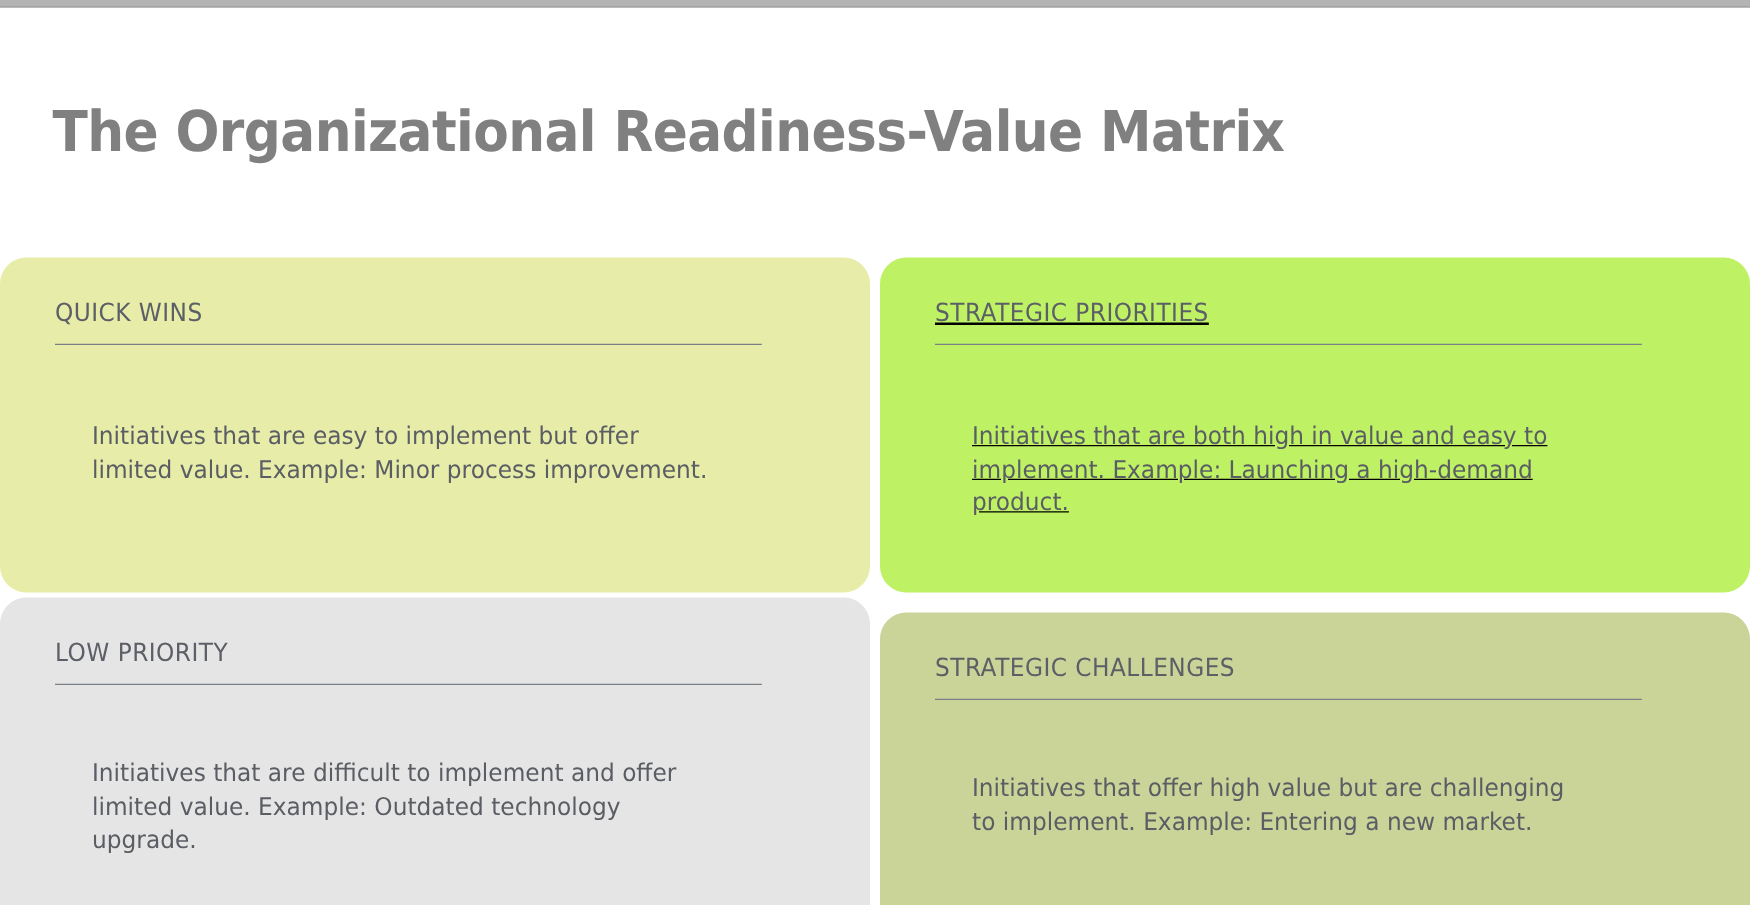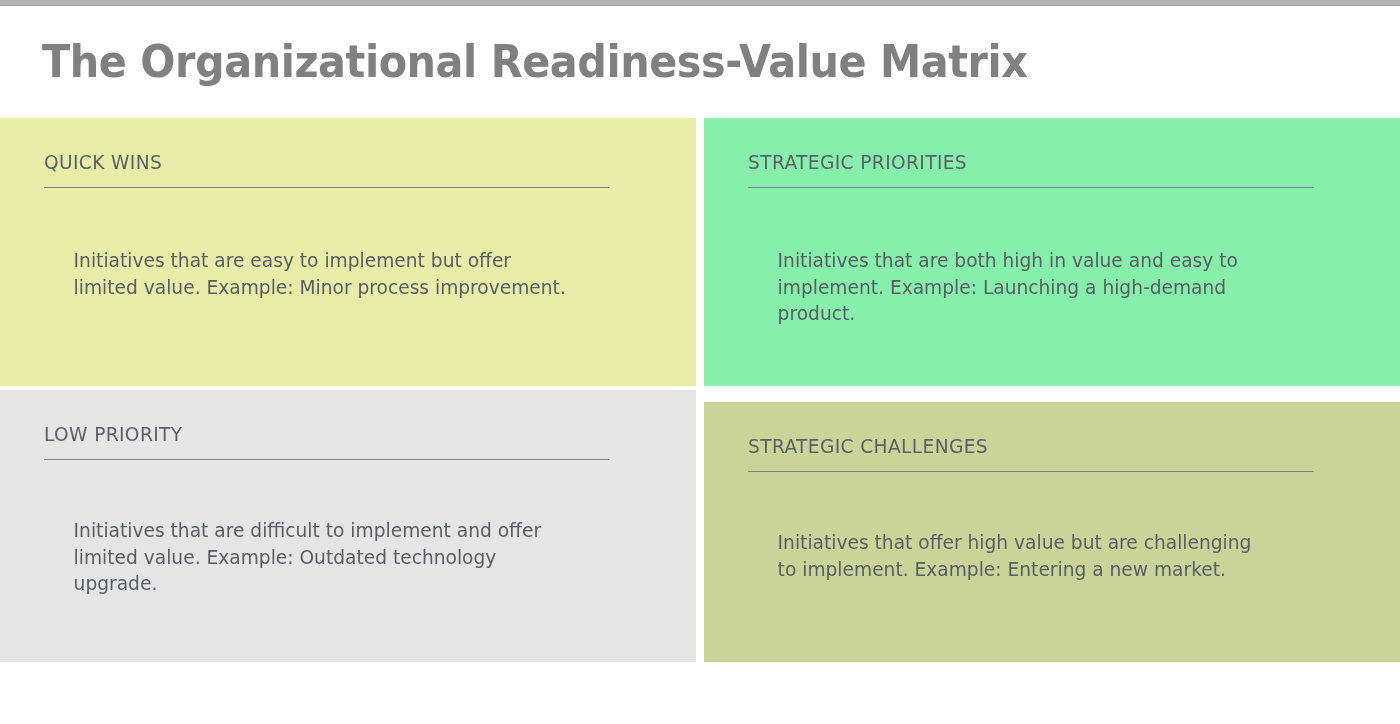--- a/index.html
+++ b/index.html
@@ -14,20 +14,21 @@
     overflow: hidden;
   }
 
   .page {
     position: relative;
     width: 1400px;
     height: 724px;
     background: #ffffff;
     display: flex;
     flex-direction: column;
+    gap: 44px;
   }
 
   
   .top-bar {
     height: 5px;
     width: 100%;
     background: #b4b4b4;
     border-bottom: 1px solid #9e9e9e;
     flex: 0 0 auto;
   }
@@ -64,28 +65,30 @@
     grid-template-rows: 272px 272px;
     background: #ffffff;
     box-sizing: border-box;
   }
 
   .quadrant {
     position: relative;
     box-sizing: border-box;
     padding: 32px 44px 6px 44px;
     overflow: hidden;
+    border-radius: 21px;
   }
   .q-tl {
     background: #e7eda8;
     margin: 0 4px 4px 0;
   }
   .q-tr {
-    background: #86efac;
+    background: #bef264;
     margin: 0 0 4px 4px;
+    text-decoration: underline;
   }
   .q-bl {
     background: #e5e5e5;
     margin: 0 4px 0 0;
   }
   .q-br {
     background: #cad499;
     margin: 12px 0 0 4px;
   }
 

